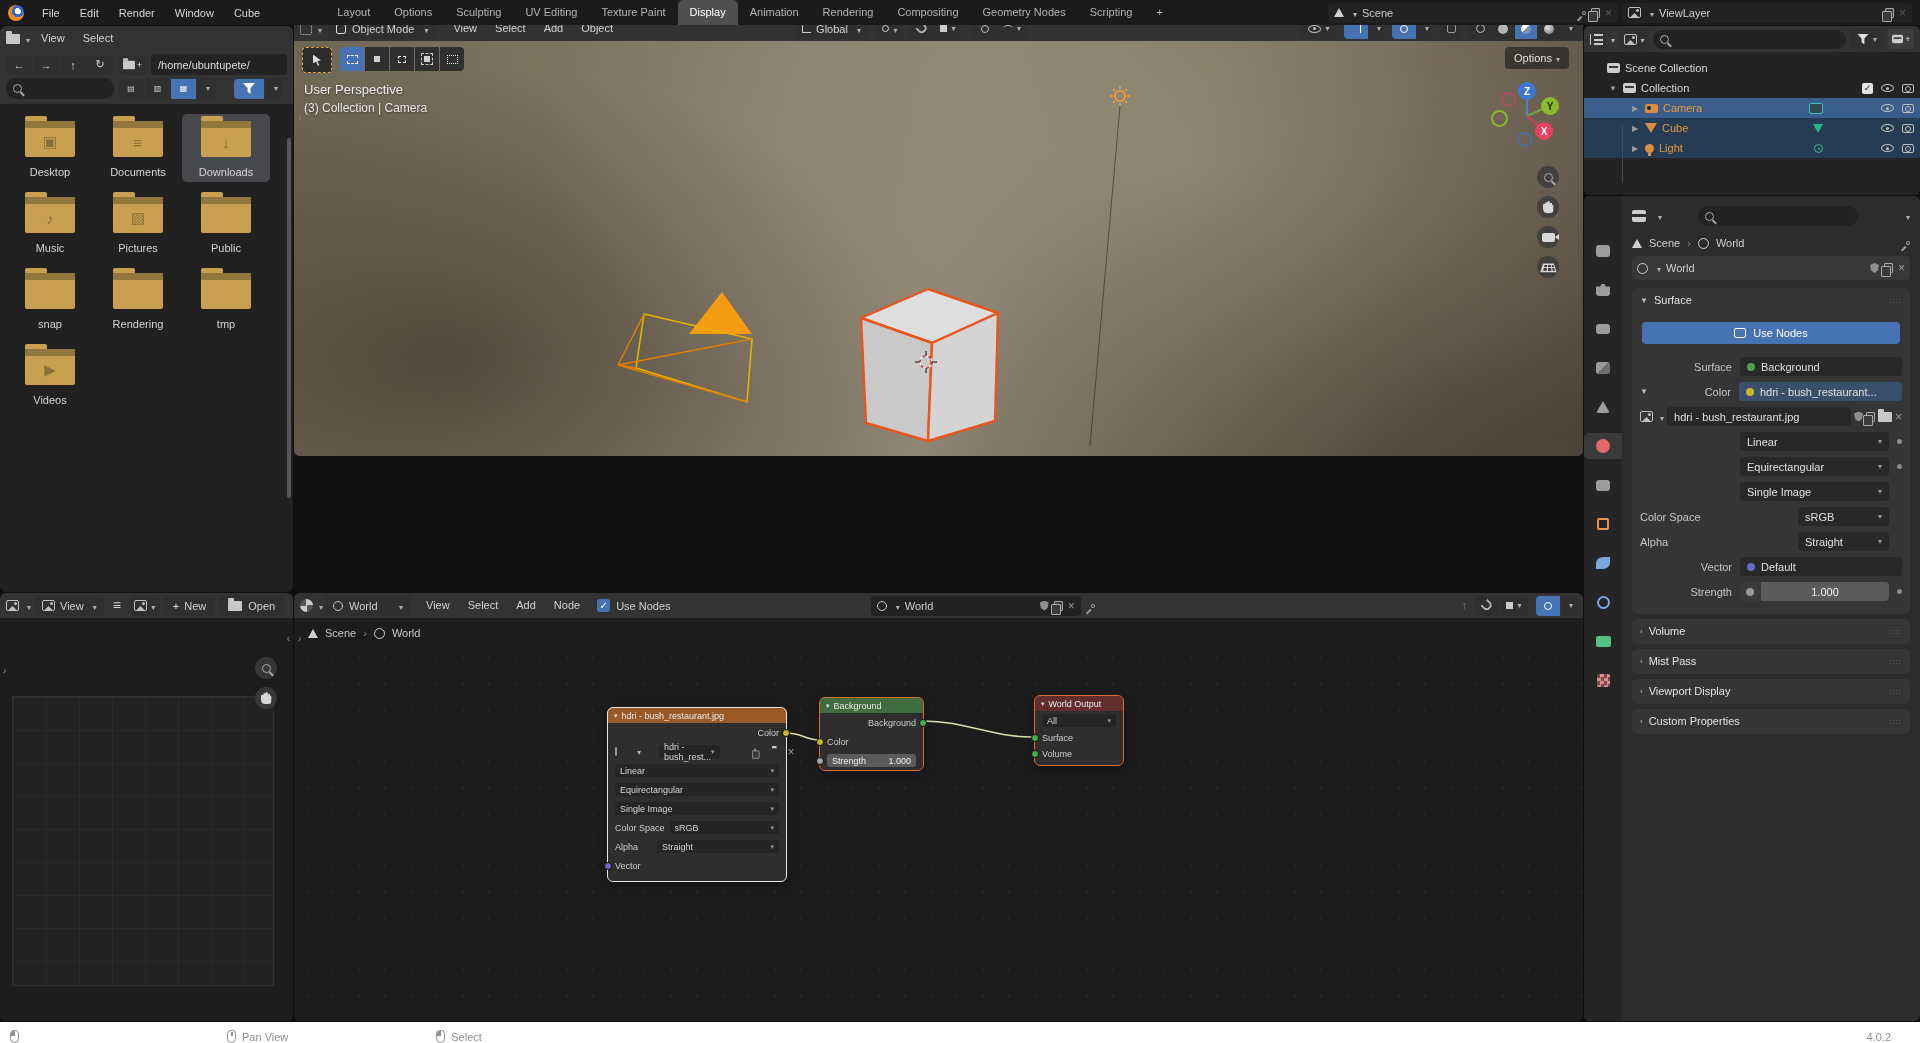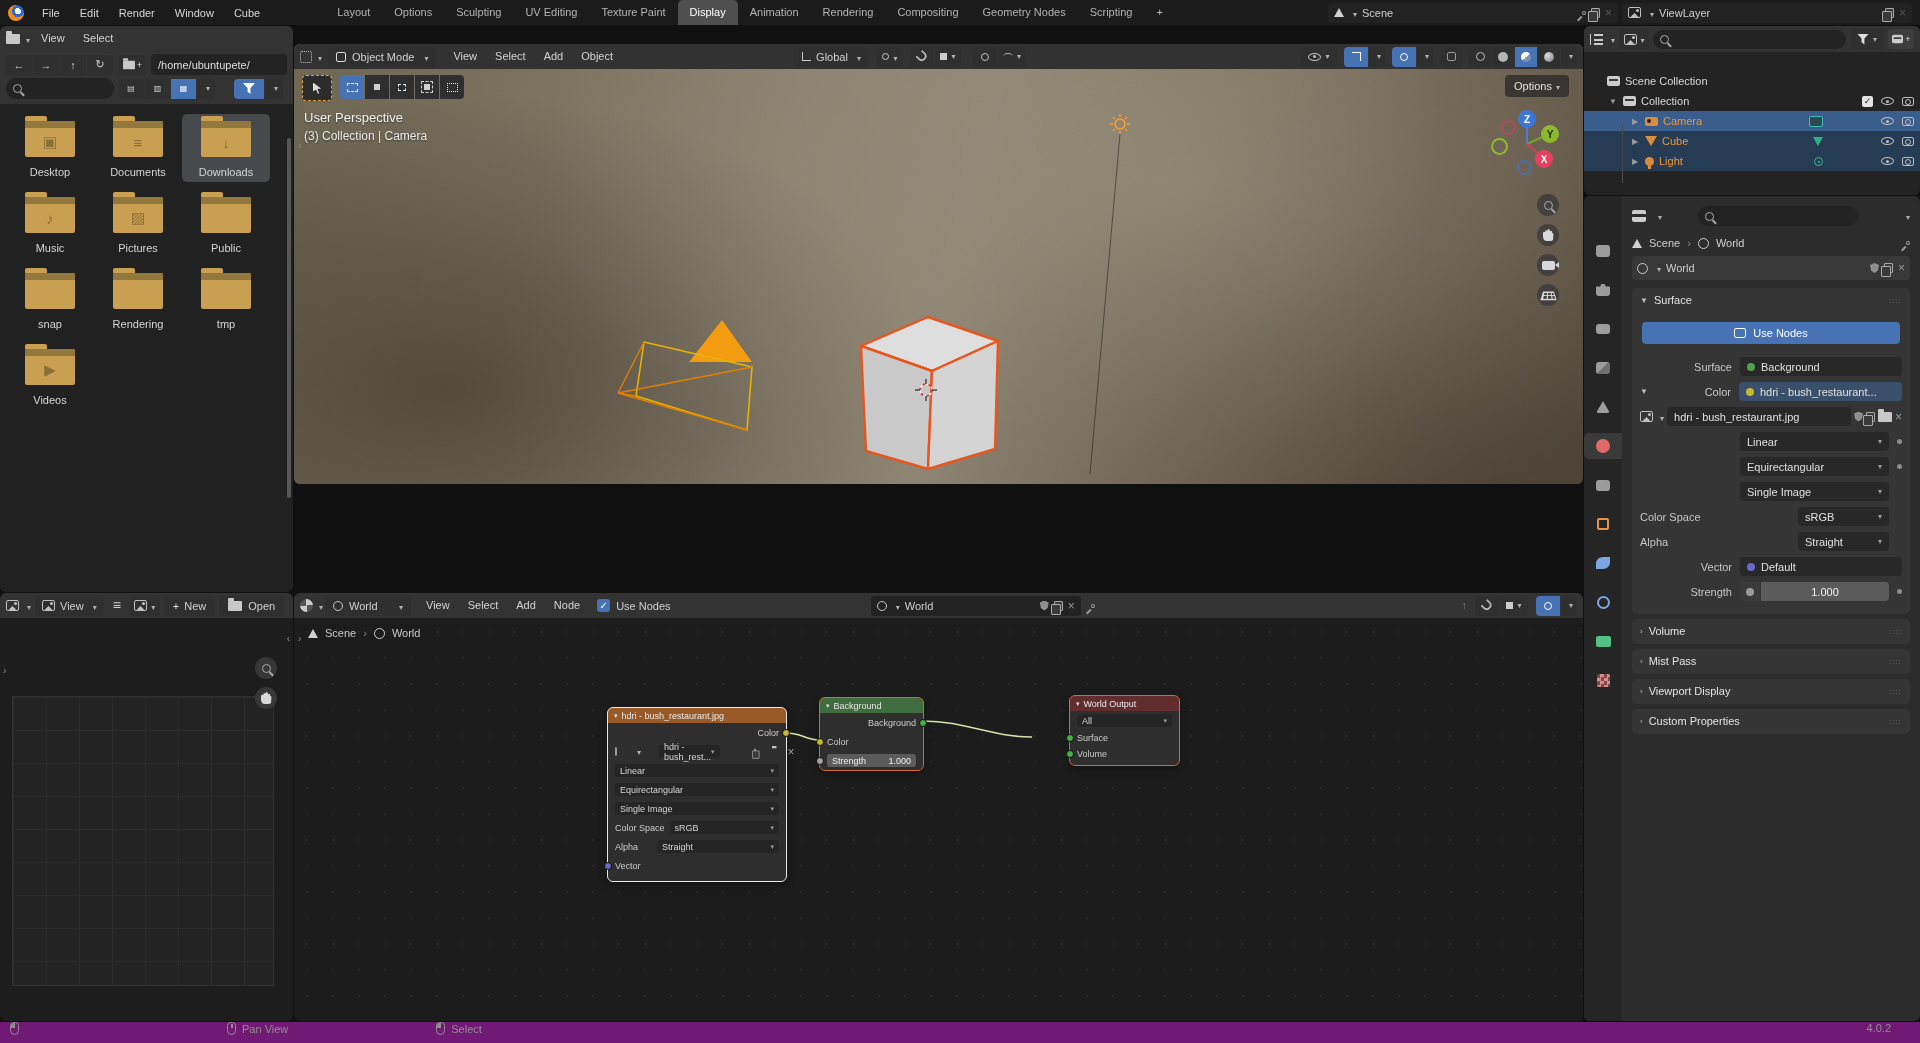--- a/index.html
+++ b/index.html
@@ -69,21 +69,21 @@
 .fglyph{color:#8a6f36;font-size:15px;margin-top:6px;z-index:1}
 .flabel{color:#d5d5d5}
 #fbscroll{position:absolute;right:2px;top:112px;width:4px;height:360px;background:#565656;border-radius:2px}
 
 #imageeditor{left:0;top:593px;width:293px;height:428px;background:#1d1d1d}
 #imageeditor .hdr{background:#333;gap:4px}
 #iegrid{position:absolute;left:12px;top:103px;width:262px;height:290px;background:#232323;border:1px solid #303030;
 background-image:linear-gradient(#2b2b2b 1px,transparent 1px),linear-gradient(90deg,#2b2b2b 1px,transparent 1px);background-size:33px 33px}
 .roundbtn{position:absolute;width:22px;height:22px;border-radius:50%;background:rgba(60,60,60,.85);display:flex;align-items:center;justify-content:center}
 
-#viewport{left:294px;top:44px;width:1289px;height:440px;background:#4c1d95}
+#viewport{left:294px;top:16px;width:1289px;height:440px;background:#4c1d95}
 #vpbg{position:absolute;inset:0;background:
 radial-gradient(900px 500px at 68% 32%,rgba(150,141,123,.75),rgba(150,141,123,0) 70%),
 radial-gradient(700px 420px at 12% 78%,rgba(64,54,43,.65),rgba(64,54,43,0) 70%),
 radial-gradient(800px 500px at 90% 85%,rgba(66,57,46,.6),rgba(66,57,46,0) 70%),
 linear-gradient(100deg,#6e6754 0%,#7b7260 18%,#8a8170 38%,#8e8574 52%,#7e7260 68%,#635647 85%,#564a3c 100%)}
 #viewport .hdr{position:relative;background:#323232;z-index:3}
 #vptools{position:absolute;left:8px;top:31px;display:flex;gap:8px;z-index:3}
 #tool-cursor{width:30px;height:26px;background:#2c2c2c;border:1px dashed #e8a33d;border-radius:4px;display:flex;align-items:center;justify-content:center}
 .cursor-glyph{width:8px;height:11px;background:#ddd;clip-path:polygon(0 0,100% 55%,55% 60%,80% 100%,60% 100%,40% 65%,0 80%)}
 .selmode{width:24px;height:24px}
@@ -180,21 +180,21 @@
 .gripdots{margin-left:auto;color:#6e6e6e;font-size:8px;letter-spacing:1px}
 #surfacebody{padding:4px 8px 10px 8px}
 .prow{display:flex;align-items:center;height:25px;gap:8px}
 .plabel{width:92px;text-align:right;color:#c6c6c6;flex-shrink:0}
 .pfield{flex:1;background:#282828;border-radius:4px;height:19px;display:flex;align-items:center;padding:0 7px;gap:6px;color:#e0e0e0;overflow:hidden;white-space:nowrap}
 .pfield.dd2::after{content:"▾";font-size:8px;color:#999;margin-left:auto}
 .usenodes{height:22px;background:#4772b3;border-radius:4px;display:flex;align-items:center;justify-content:center;gap:7px;color:#fff;margin:6px 2px 10px 2px}
 .keydot{width:5px;height:5px;background:#8d8d8d;border-radius:50%;flex-shrink:0}
 .collpanel{height:25px}
 
-#statusbar{left:0;top:1022px;width:1920px;height:21px;background:#701a75;display:flex;align-items:flex-start;color:#8f8f8f;gap:8px;position:absolute}
+#statusbar{left:0;top:1022px;width:1920px;height:21px;background:#ffffff;display:flex;align-items:flex-end;color:#8f8f8f;gap:8px;position:absolute}
 .sbitem{display:flex;align-items:center;gap:6px}
 #sbver{margin-left:auto;margin-right:29px}
 .edgechev{position:absolute;color:#8a8a8a;font-size:10px;z-index:4}
 </style>
 </head>
 <body>
 
 <div id="topbar" class="abs">
   <div id="logo"></div>
   <div style="display:flex">
@@ -694,21 +694,21 @@
     </div>
     <div class="nrow" style="height:19px">
       <span class="sock L s-gry"></span>
       <span style="background:#5b5b5b;border-radius:3px;height:13px;flex:1;display:flex;align-items:center;justify-content:space-between;padding:0 5px;color:#f0f0f0">
         <span>Strength</span>
         <span>1.000</span>
       </span>
     </div>
   </div>
 
-  <div class="node selN" style="left:776px;top:103px;width:109px;height:69px">
+  <div class="node selN" style="left:741px;top:103px;width:88px;height:69px">
     <div class="nhdr" style="background:#622d2d">
         <span>World Output</span>
       </div>
     <div class="nrow" style="height:19px">
         <span class="nfld">All</span>
       </div>
     <div class="nrow" style="height:16px">
       <span class="sock L s-grn"></span>
       <span>Surface</span>
     </div>
@@ -731,21 +731,21 @@
         <span class="ico i-mag"></span>
       </div>
     <div class="btn dd" style="width:34px">
         <span class="ico i-funnel"></span>
       </div>
     <div class="btn" style="width:26px;background:#3d3d3d">
         <span class="oi-coll" style="transform:scale(.85)"></span>
         <span style="font-size:9px;color:#ddd;margin-left:1px">+</span>
       </div>
   </div>
-  <div style="padding-top:19px">
+  <div style="padding-top:6px">
     <div class="orow r-scene i0">
         <span class="arrow"></span>
         <span class=" oi-coll"></span>
         <span class="lbl">Scene Collection</span>
         <span style="margin-right:34px"></span>
         <span class="rightico">
           <span class="ochk chkslot" style="visibility: hidden;"></span>
           <span class="ico i-eye"></span>
           <span class="ico i-cam"></span>
         </span>

